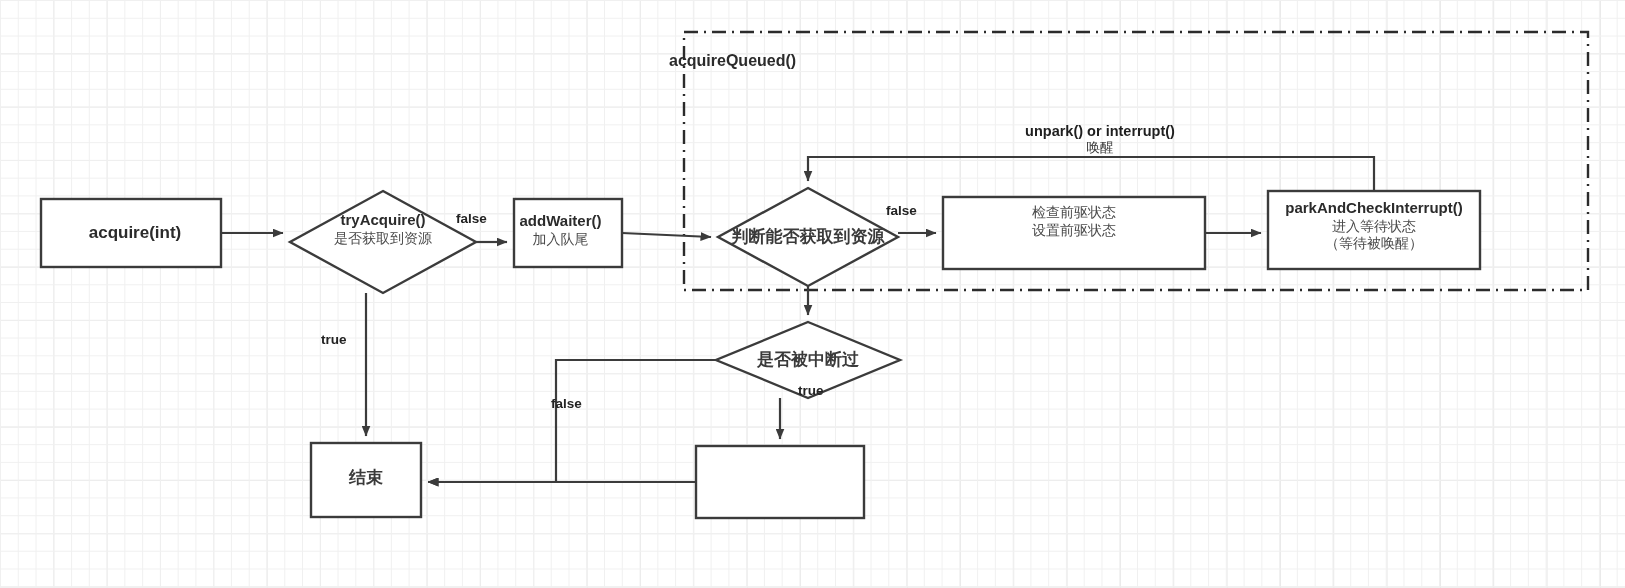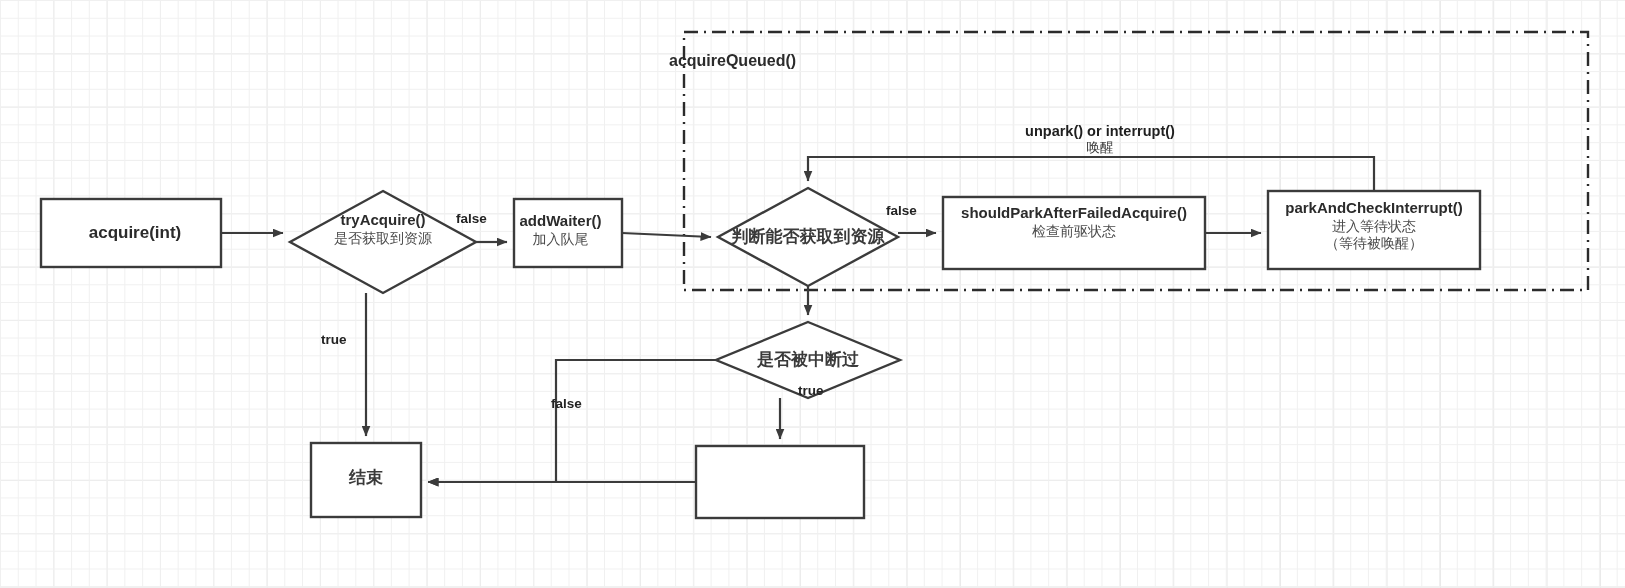--- a/index.html
+++ b/index.html
@@ -166,22 +166,22 @@
   <div class="node-text" style="left:514px; top:212px; width:93px;">
     <div class="t-bold">addWaiter()</div>
     <div class="t-cn">加入队尾</div>
   </div>
 
   <div class="node-text" style="left:708px; top:226px; width:200px;">
     <div class="t-cn-lg">判断能否获取到资源</div>
   </div>
 
   <div class="node-text" style="left:943px; top:204px; width:262px;">
-    <div class="t-bold">shouldParkAfterFailedAcquire()</div>
     <div class="t-cn">检查前驱状态</div>
+    <div class="t-cn">设置前驱状态</div>
   </div>
 
   <div class="node-text" style="left:1268px; top:199px; width:212px;">
     <div class="t-bold">parkAndCheckInterrupt()</div>
     <div class="t-cn">进入等待状态</div>
     <div class="t-cn">（等待被唤醒）</div>
   </div>
 
   <div class="node-text" style="left:716px; top:349px; width:184px;">
     <div class="t-cn-lg">是否被中断过</div>

